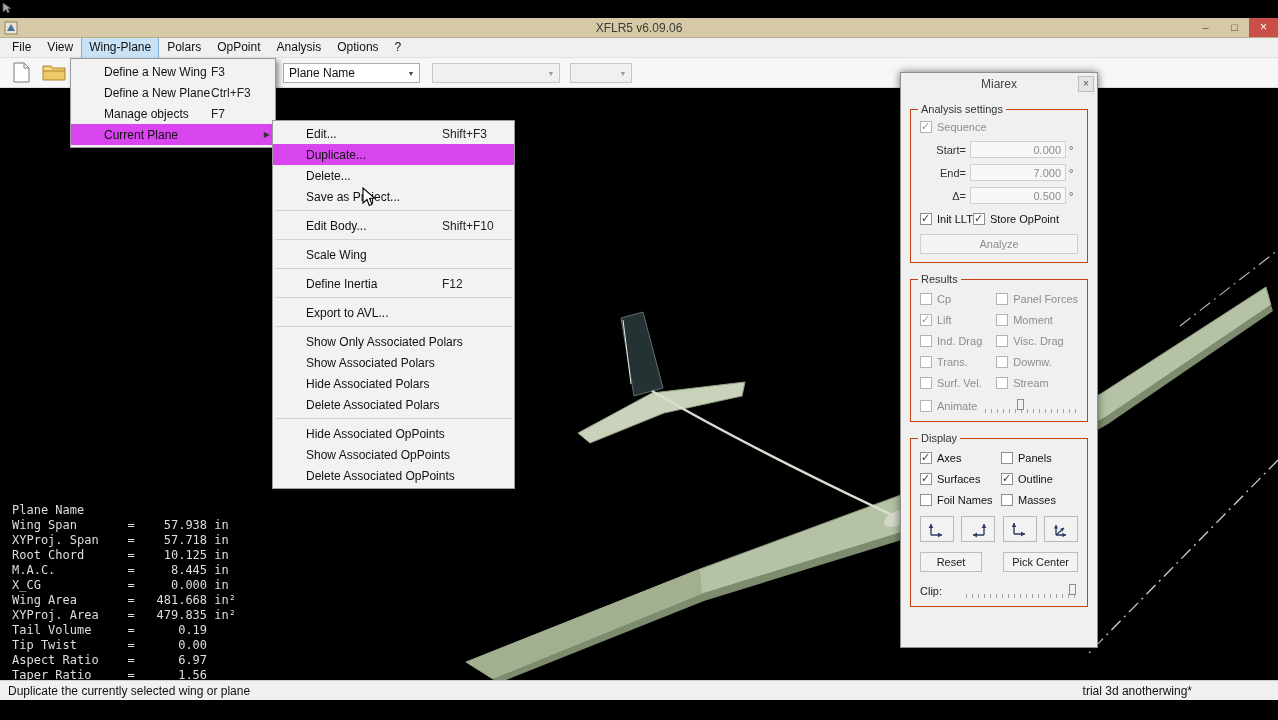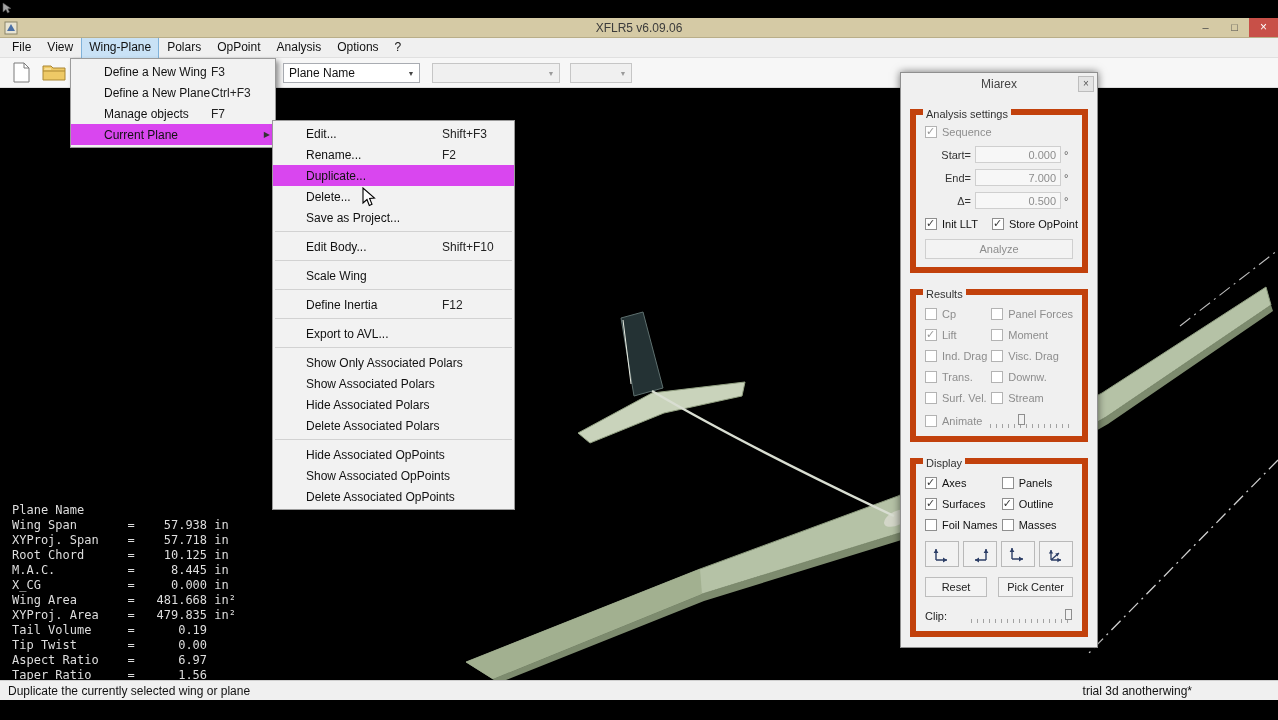--- a/index.html
+++ b/index.html
@@ -49,34 +49,34 @@
   .sub-menu .mi-shortcut{width:62px}
   .mi-arrow{display:none;position:absolute;right:5px;font-size:8px;color:#333}
   .mi-arrow.show{display:block}
   .menu-sep{display:none;border-top:1px solid #d2d2d2;margin:3px 2px 4px 2px}
   .menu-sep.show{display:block}
 
   
   .miarex{position:absolute;left:900px;top:72px;width:198px;height:576px;background:#f0f0f0;border:1px solid #8f8f8f;box-shadow:0 0 8px rgba(0,0,0,.55);z-index:40;font-size:11px}
   .mx-header{height:22px;position:relative;text-align:center;line-height:22px;color:#444;font-size:12px}
   .mx-close{position:absolute;right:3px;top:3px;width:16px;height:16px;line-height:14px;text-align:center;background:#e4e4e4;border:1px solid #bdbdbd;color:#555;font-size:10px}
-  .group{border:6px solid #c2410c;margin:14px 9px 16px;padding:11px 9px 8px;position:relative}
+  .group{border:1px solid #c2410c;margin:14px 9px 16px;padding:11px 9px 8px;position:relative}
   .group-label{position:absolute;top:-7px;left:7px;background:#f0f0f0;padding:0 3px;color:#333}
   .cb{display:inline-flex;align-items:center;gap:5px}
   .cb-label{white-space:nowrap}
   .box{width:12px;height:12px;border:1px solid #8f8f8f;background:#fff;position:relative;flex:none}
   .box.checked::after{content:"✓";position:absolute;left:0;top:-2px;font-size:11px;color:#3a3a3a}
   .dim{color:#8d8d8d}
   .dim .box{border-color:#b3b3b3}
   .dim .box.checked::after{color:#999}
   .arow{display:flex;align-items:center;margin-top:6px}
   .alabel{width:46px;text-align:right;margin-right:4px;color:#333}
   .afield{flex:1;height:17px;background:#f7f7f7;border:1px solid #cfcfcf;color:#8d8d8d;text-align:right;padding:2px 4px;line-height:13px}
   .adeg{width:9px;margin-left:3px;color:#555}
-  .cb-row{display:flex;gap:14px;margin-top:9px}
+  .cb-row{display:flex;margin-top:9px}
   .analyze-btn{display:block;width:100%;height:20px;margin-top:9px;background:#f3f3f3;border:1px solid #cfcfcf;color:#8d8d8d;font:inherit}
   .cb-grid{display:grid;grid-template-columns:1fr 1fr;row-gap:9px;column-gap:4px;margin-top:2px}
   .animate-row{margin-top:10px;display:flex;align-items:center;gap:8px}
   .slider{position:relative;height:14px;flex:1;background:repeating-linear-gradient(90deg,#a2a2a2 0 1px,transparent 1px 6px) bottom/100% 4px no-repeat}
   .thumb{position:absolute;top:0;width:7px;height:11px;background:#f1f1f1;border:1px solid #8e8e8e}
   .axis-row{display:flex;justify-content:space-between;margin-top:10px}
   .axis-btn{width:34px;height:26px;background:#f2f2f2;border:1px solid #b9b9b9;display:inline-flex;align-items:center;justify-content:center}
   .btn-row{display:flex;justify-content:space-between;margin-top:10px}
   .pbtn{height:20px;background:#f3f3f3;border:1px solid #bdbdbd;font:inherit;color:#222;padding:0 8px;min-width:62px}
   .clip-row{display:flex;align-items:center;gap:24px;margin-top:12px}
@@ -225,28 +225,20 @@
 
     <div>
       <div class="menu-item">
         <span class="mi-label">Edit...</span>
         <span class="mi-shortcut">Shift+F3</span>
 
       </div>
 
     </div>
 
-    <div>
-      <div class="menu-item">
-        <span class="mi-label">Rename...</span>
-        <span class="mi-shortcut">F2</span>
-
-      </div>
-
-    </div>
 
     <div>
       <div class="menu-item hl">
         <span class="mi-label">Duplicate...</span>
         <span class="mi-shortcut"></span>
 
       </div>
 
     </div>
 

